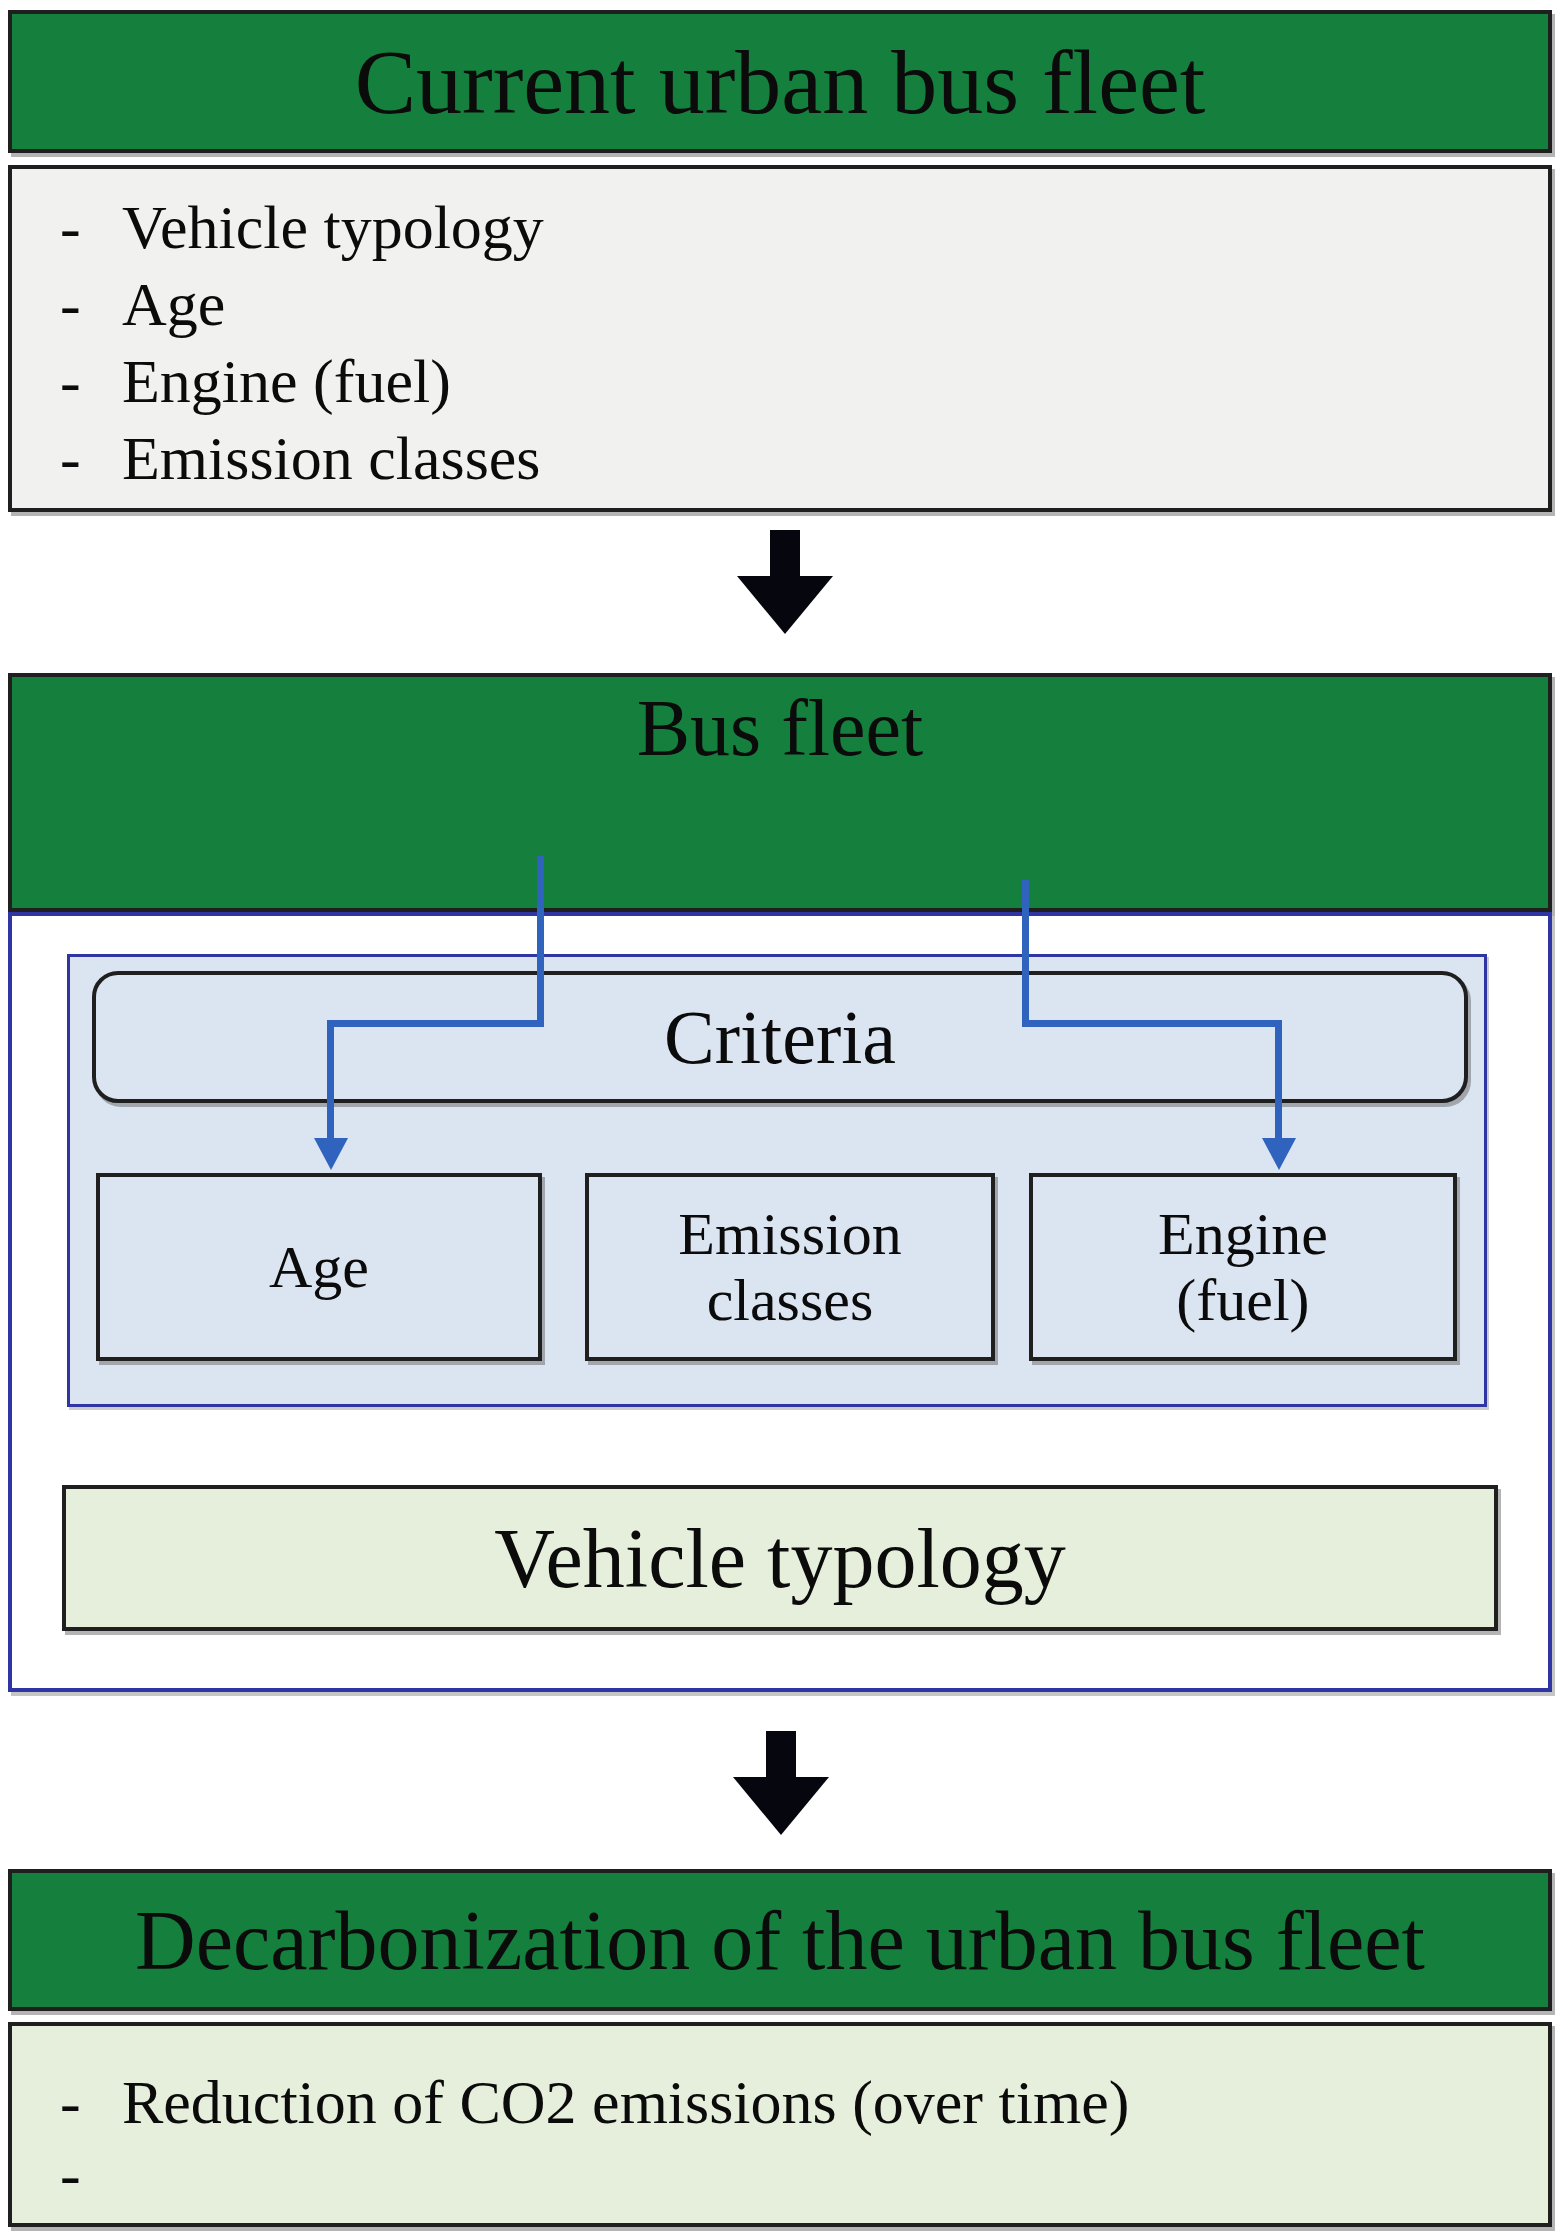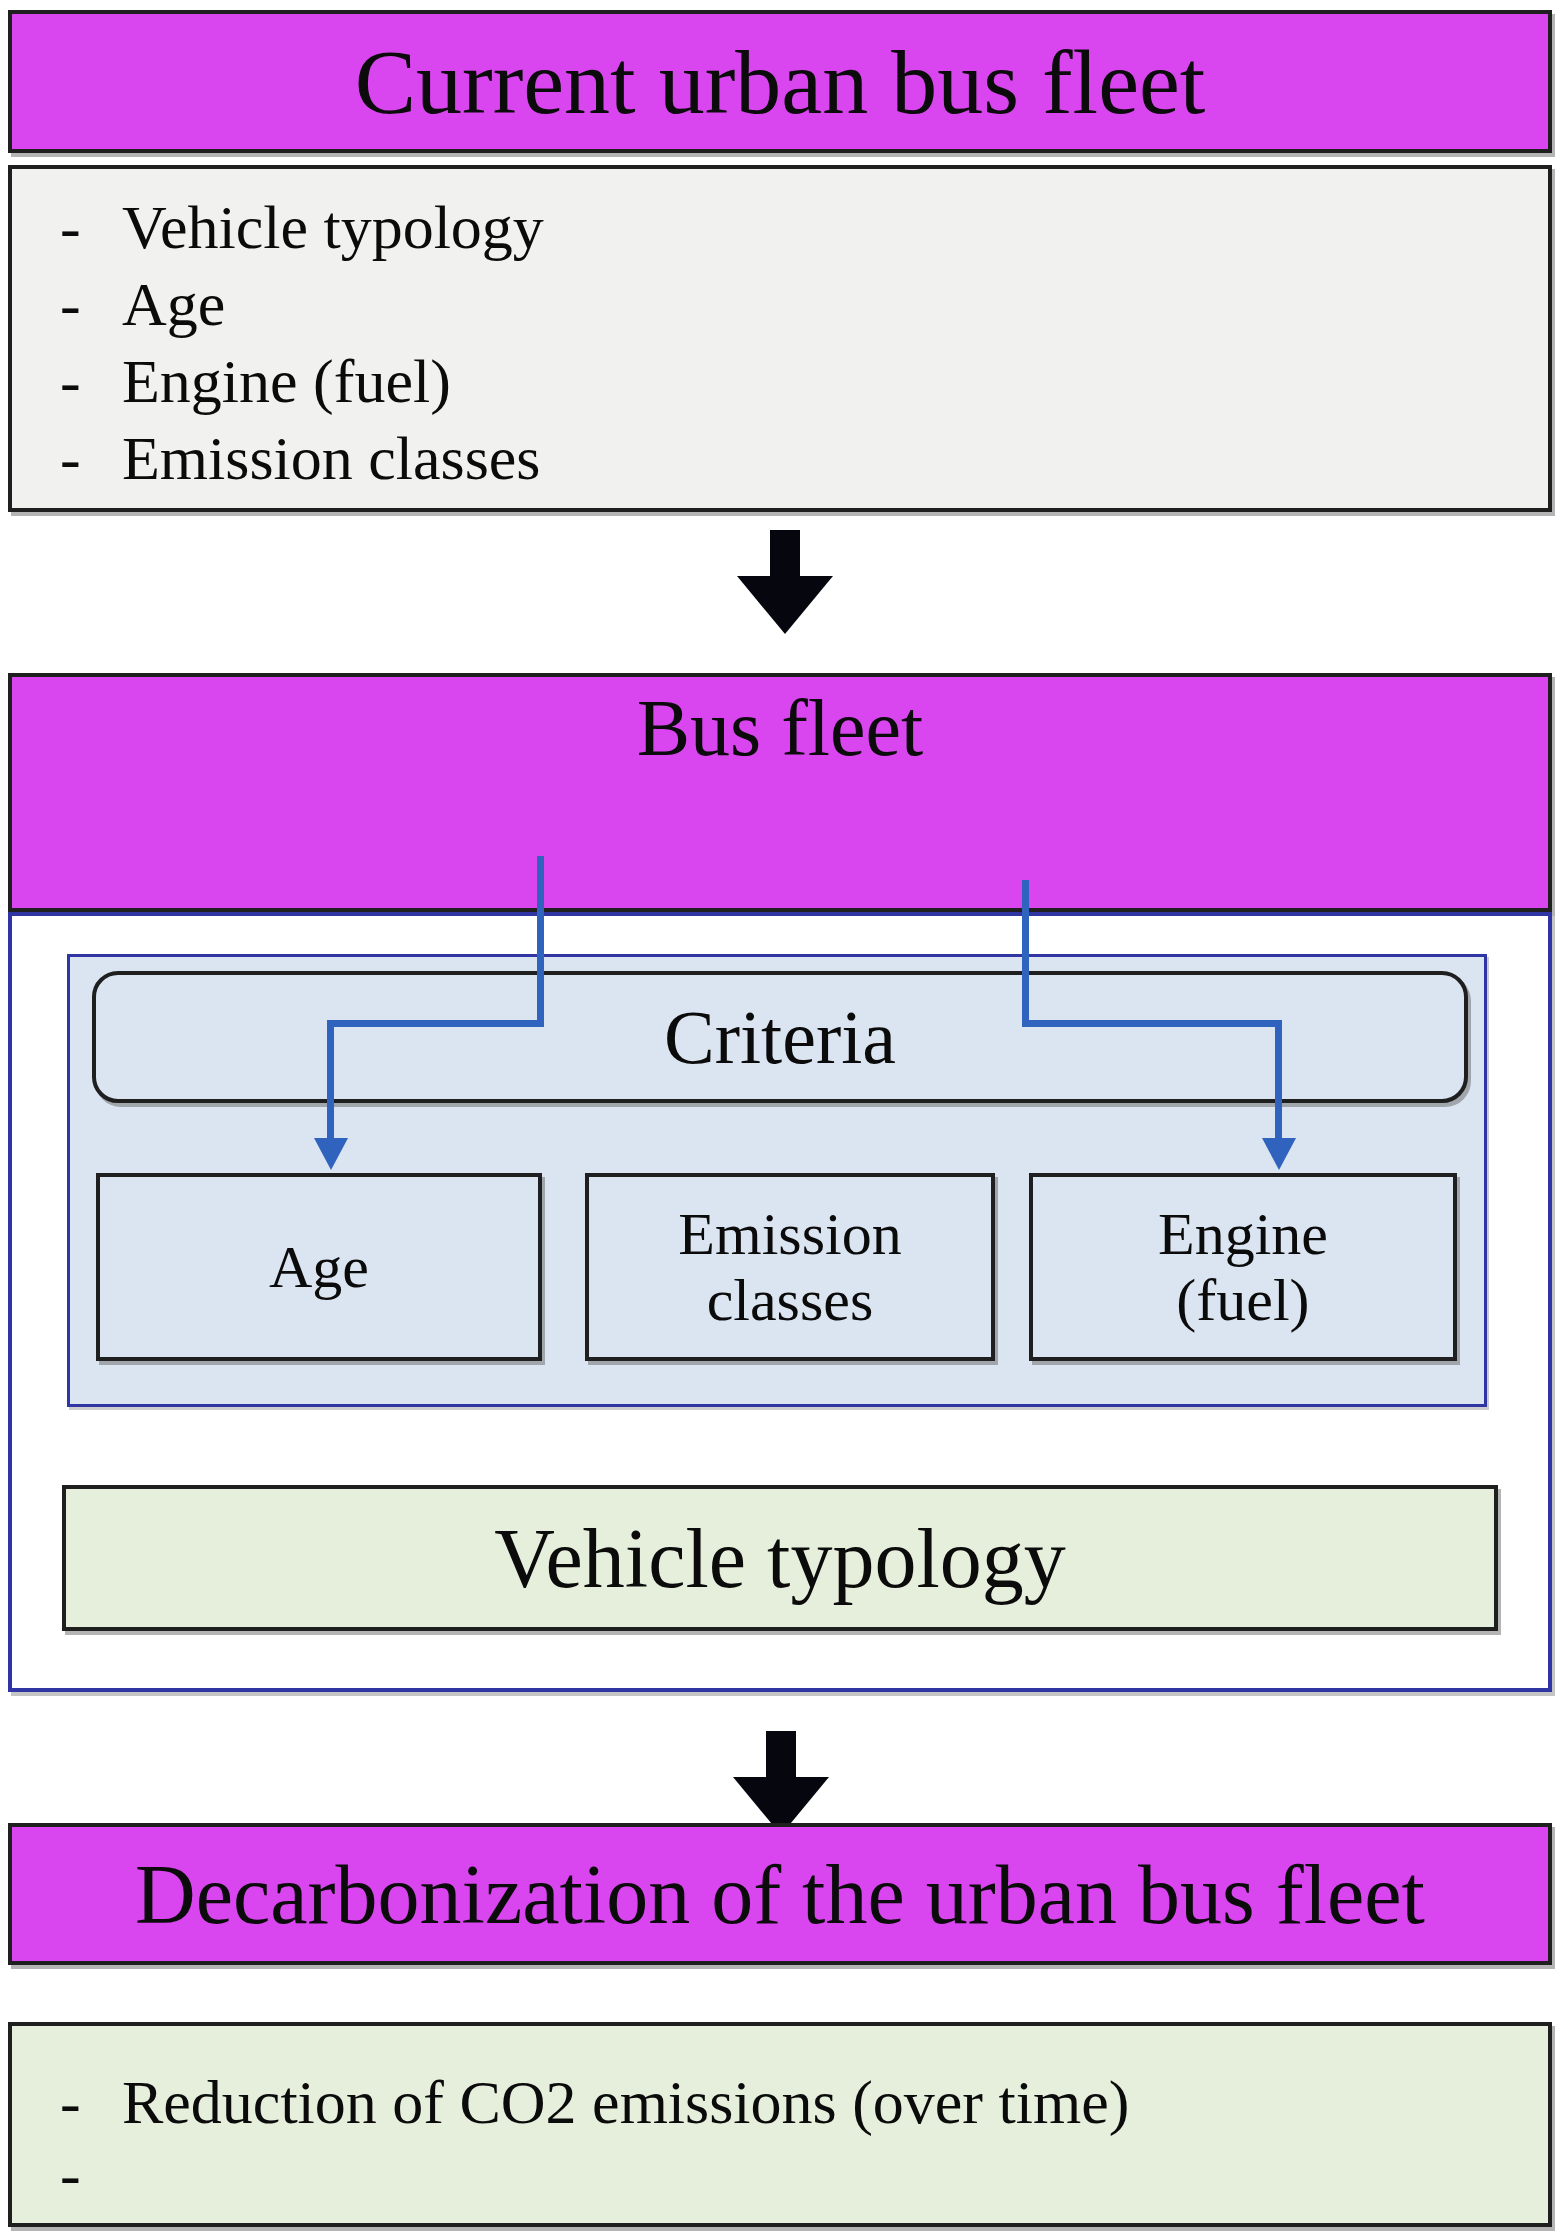--- a/index.html
+++ b/index.html
@@ -8,21 +8,21 @@
     width:1560px;height:2237px;
     background:#ffffff;
     font-family:"Liberation Serif","DejaVu Serif",serif;
     color:#0b0b0b;
     overflow:hidden;
   }
   .abs{position:absolute;box-sizing:border-box;}
   
   .bbox{
     border:4px solid #1f1f1f;
-    background:#d946ef;
+    background:#15803d;
     box-shadow:3px 4px 0 rgba(89,89,89,0.45);
   }
   .center{display:flex;align-items:center;justify-content:center;text-align:center;}
   
   #box-current{left:8px;top:10px;width:1544px;height:143px;font-size:92px;}
   #box-current-list{
     left:8px;top:165px;width:1544px;height:347px;
     background:#f1f1f0;font-size:62px;padding-top:20px;
   }
   .li-row{display:flex;height:77px;align-items:center;}
@@ -68,21 +68,21 @@
   }
   
   .cseg{position:absolute;background:#2f63bd;z-index:5;}
   .chead{
     position:absolute;width:0;height:0;z-index:5;
     border-left:17px solid transparent;
     border-right:17px solid transparent;
     border-top:32px solid #2f63bd;
   }
   
-  #box-decarb{left:8px;top:1823px;width:1544px;height:142px;font-size:84px;text-align:right;}
+  #box-decarb{left:8px;top:1869px;width:1544px;height:142px;font-size:84px;text-align:right;}
   #box-decarb-list{
     left:8px;top:2022px;width:1544px;height:205px;
     background:#e6efdc;font-size:62px;padding-top:40px;
   }
   #box-decarb-list .li-row{height:72px;}
 </style>
 </head>
 <body>
 
 <div id="canvas">

